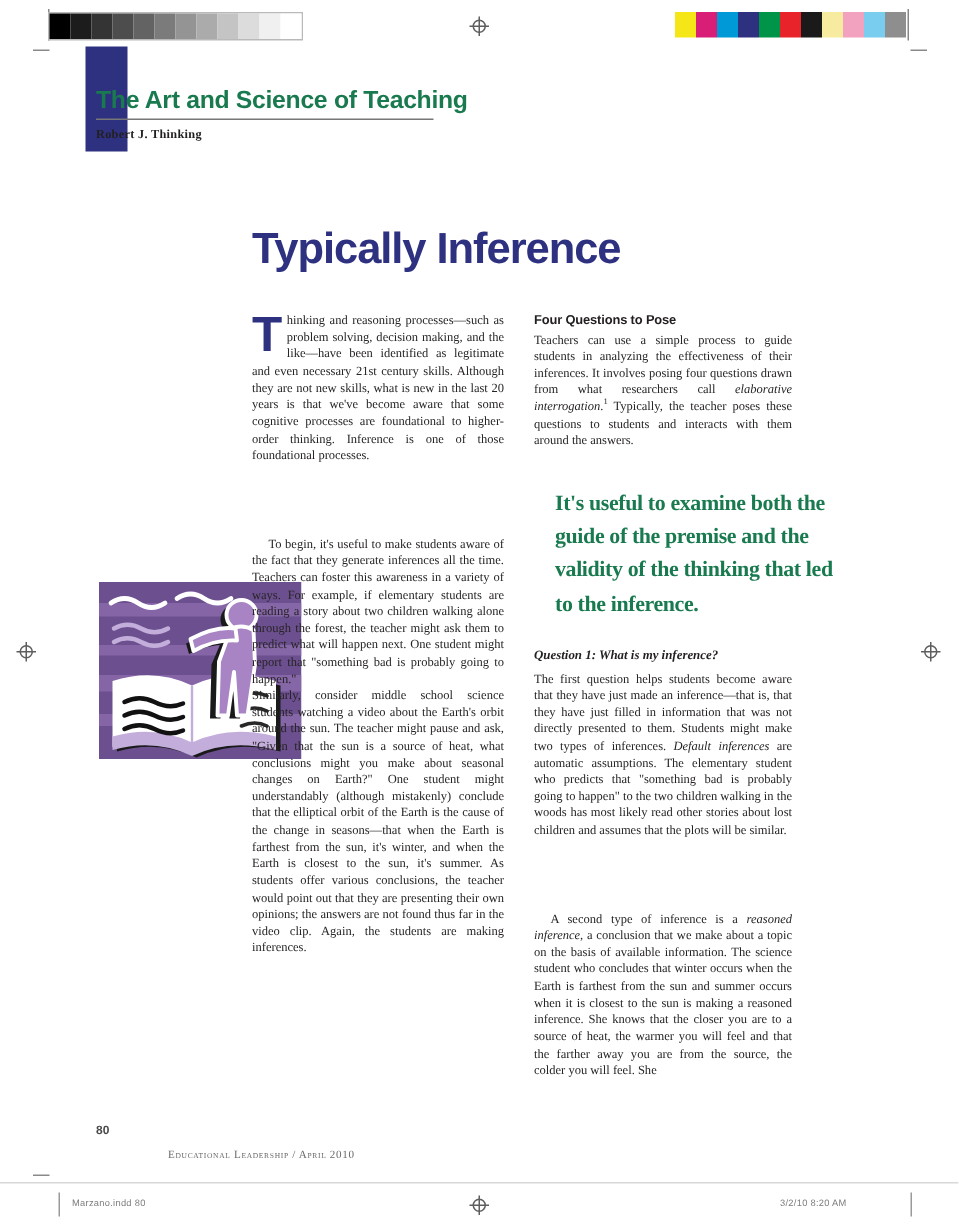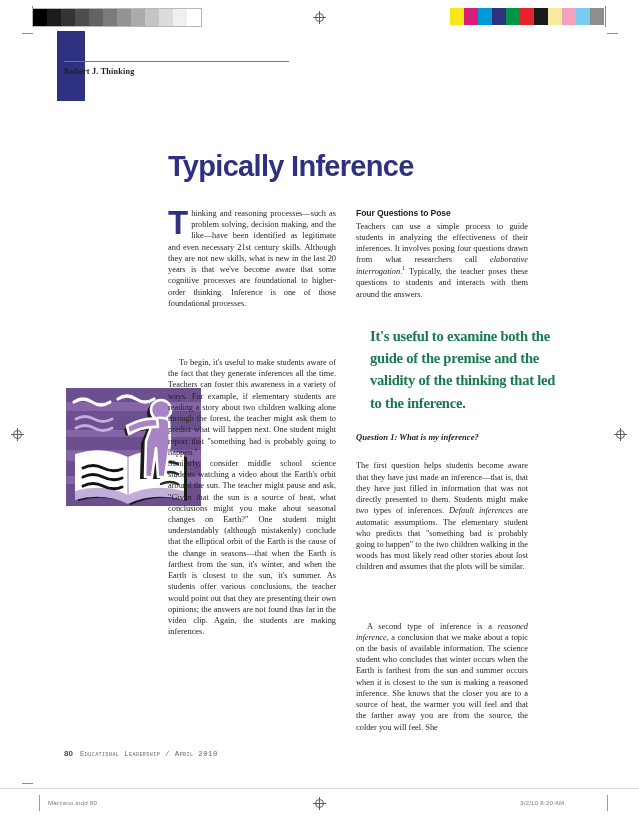--- a/index.html
+++ b/index.html
@@ -180,21 +180,21 @@
     color: #231f20;
     letter-spacing: -0.1px;
     margin-bottom: 1px;
   }
   .q-head {
     font-family: "Liberation Serif", serif;
     font-weight: bold;
     font-style: italic;
     font-size: 8.6px;
     color: #231f20;
-    margin-bottom: 17px;
+    margin-bottom: 4px;
   }
 
   
   .pullquote {
     position: absolute;
     left: 370px; top: 325px;
     width: 186px;
     font-family: "Liberation Serif", serif;
     font-weight: bold;
     font-size: 14.6px;
@@ -203,35 +203,37 @@
     letter-spacing: -0.25px;
   }
 
   .pq-gap { height: 132px; }
 
   
   .folio {
     position: absolute;
     left: 64px; top: 749px;
     display: flex;
-    align-items: center;
+    align-items: flex-start;
     gap: 7px;
+    flex-direction: column;
   }
   .folio-num {
     font-family: "Liberation Sans", sans-serif;
     font-weight: bold;
     font-size: 8px;
     color: #4a4a4a;
   }
   .folio-text {
-    font-family: Liberation Mono, monospace;
+    font-family: Liberation Serif, serif;
     font-size: 7.4px;
     font-variant: small-caps;
     letter-spacing: 0.45px;
     color: #6a6a6a;
+    margin-left: 48px;
   }
 
   
   .slug-bar {
     position: absolute;
     left: 0; top: 788px;
     width: 639px; height: 30px;
     border-top: 1px solid #d8d8d8;
   }
   .slug-rule-l {
@@ -315,20 +317,21 @@
 
 <div class="crop-dash crop-l"></div>
 <div class="crop-dash crop-r"></div>
 <div class="crop-dash crop-bl"></div>
 
 <div class="page">
 
   <div class="navy-block"></div>
 
   <div class="dept-head">
+    <div class="dept-title">The Art and Science of Teaching</div>
     <div class="dept-rule"></div>
     <div class="dept-author">Robert J. Thinking</div>
   </div>
 
   <h1 class="article-title">Typically Inference</h1>
 
   <div class="illus">
     <svg viewBox="0 0 135 145" width="135" height="145" aria-hidden="true">
       <rect x="0" y="0" width="135" height="118" fill="#6b4f8f"></rect>
       <g fill="#8a6aab" opacity="0.85">

